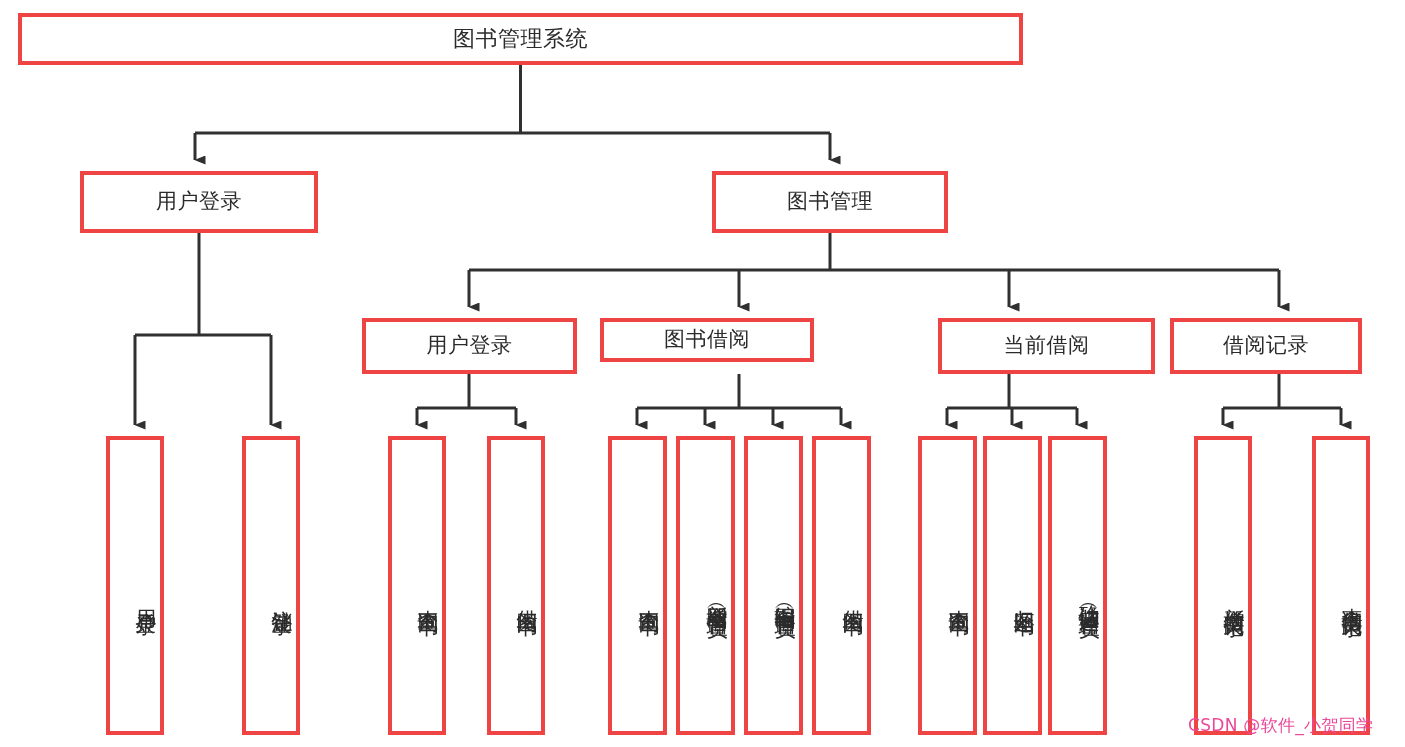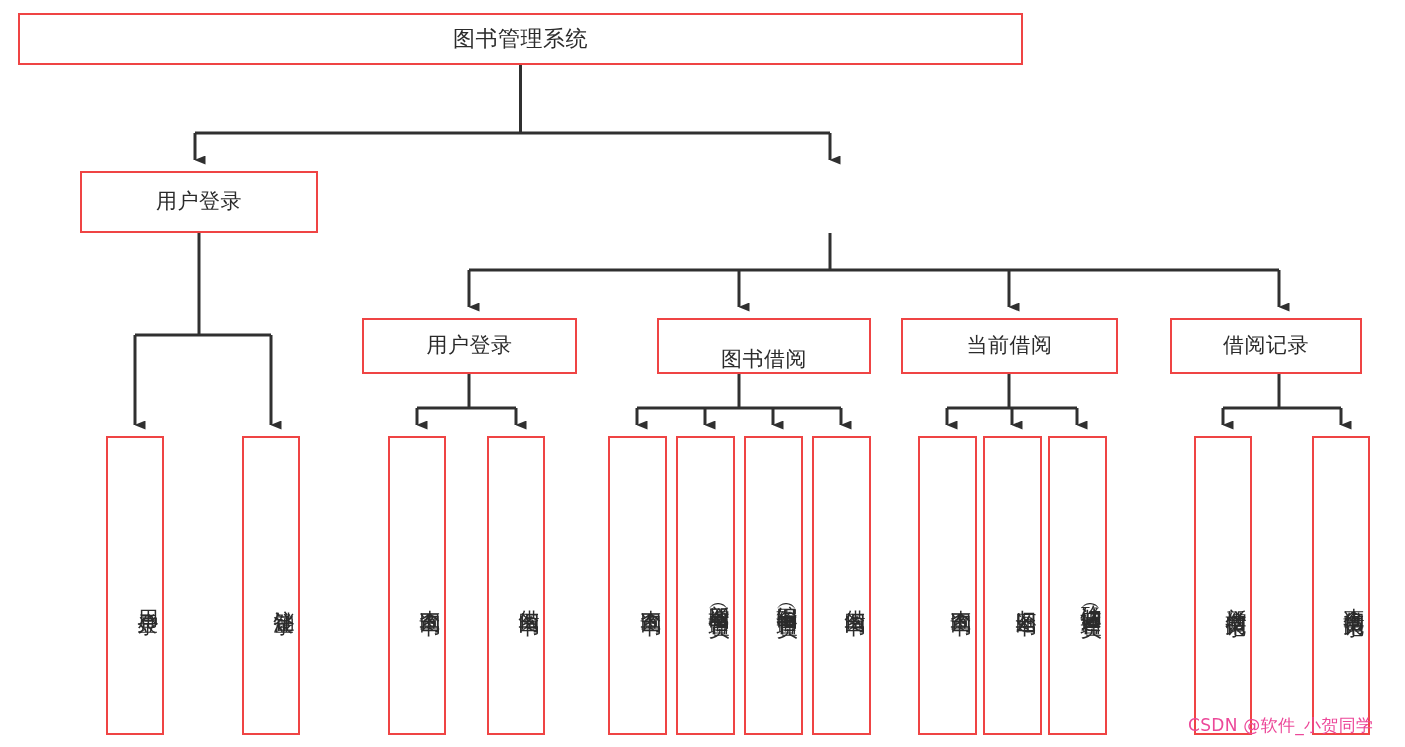--- a/index.html
+++ b/index.html
@@ -23,21 +23,21 @@
     left: 0;
     top: 0;
     width: 1405px;
     height: 747px;
     pointer-events: none;
   }
   .node {
     position: absolute;
     box-sizing: border-box;
     background: #ffffff;
-    border: 2px solid #ef4444;
+    border: 4px solid #ef4444;
     display: flex;
     align-items: center;
     justify-content: center;
     color: #2b2b2b;
   }
   .node.h {
     font-size: 21px;
     letter-spacing: 0.5px;
     line-height: 1.2;
   }
@@ -127,28 +127,31 @@
     </g>
   </svg>
 
   <div class="node h" id="root-node" style="left:18px; top:13px; width:1005px; height:52px;">
     <span>图书管理系统</span>
   </div>
 
   <div class="node h" style="left:80px; top:171px; width:238px; height:62px;">
     <span>用户登录</span>
   </div>
+  <div class="node h" style="left:712px; top:171px; width:236px; height:62px;">
+    <span>图书管理</span>
+  </div>
 
   <div class="node h" style="left:362px; top:318px; width:215px; height:56px;">
     <span>用户登录</span>
   </div>
-  <div class="node h" style="left:657px; top:318px; width:214px; height:56px;align-items:flex-end;">
+  <div class="node h" style="left:600px; top:318px; width:214px; height:44px;">
     <span>图书借阅</span>
   </div>
-  <div class="node h" style="left:901px; top:318px; width:217px; height:56px;">
+  <div class="node h" style="left:938px; top:318px; width:217px; height:56px;">
     <span>当前借阅</span>
   </div>
   <div class="node h" style="left:1170px; top:318px; width:192px; height:56px;">
     <span>借阅记录</span>
   </div>
 
   <div class="node v" style="left:106px; top:436px; width:58px; height:299px;">
     <span class="vtext">用户登录</span>
   </div>
   <div class="node v" style="left:242px; top:436px; width:58px; height:299px;">

